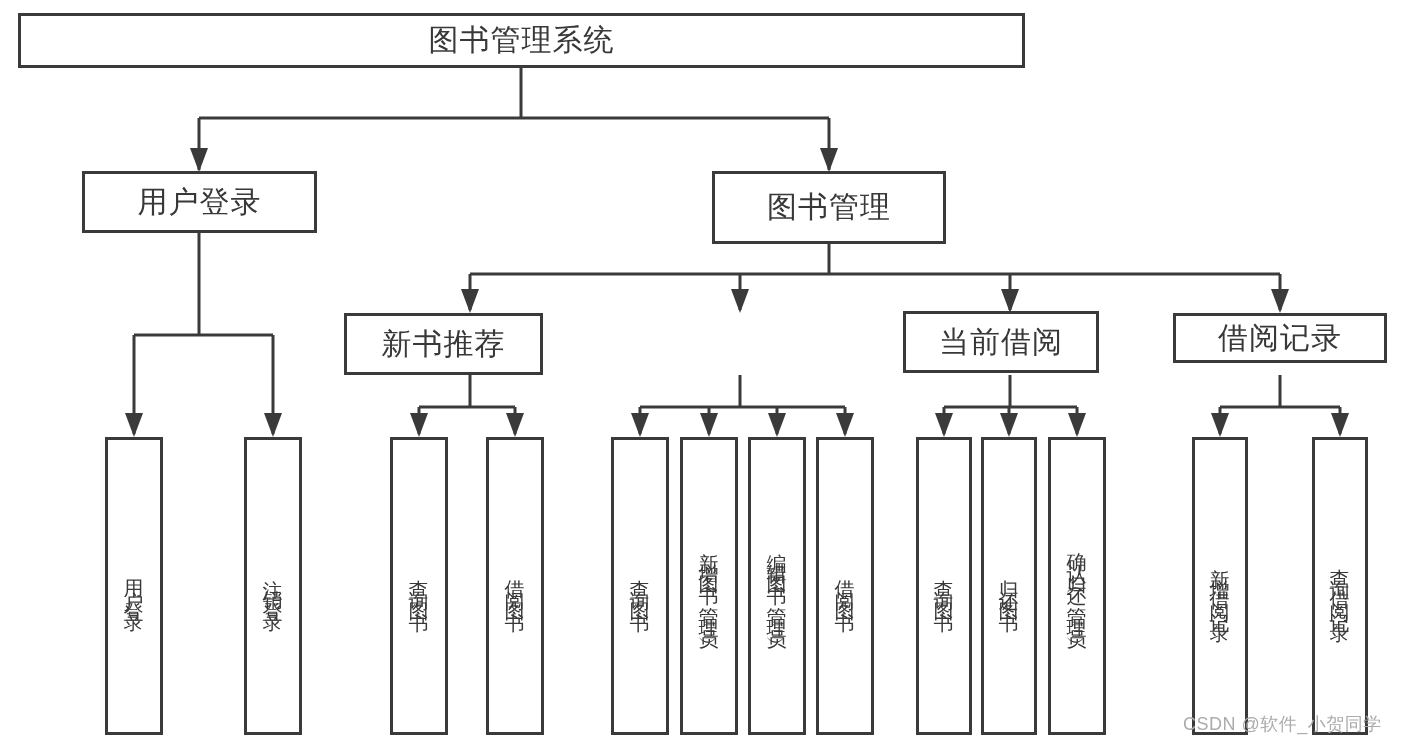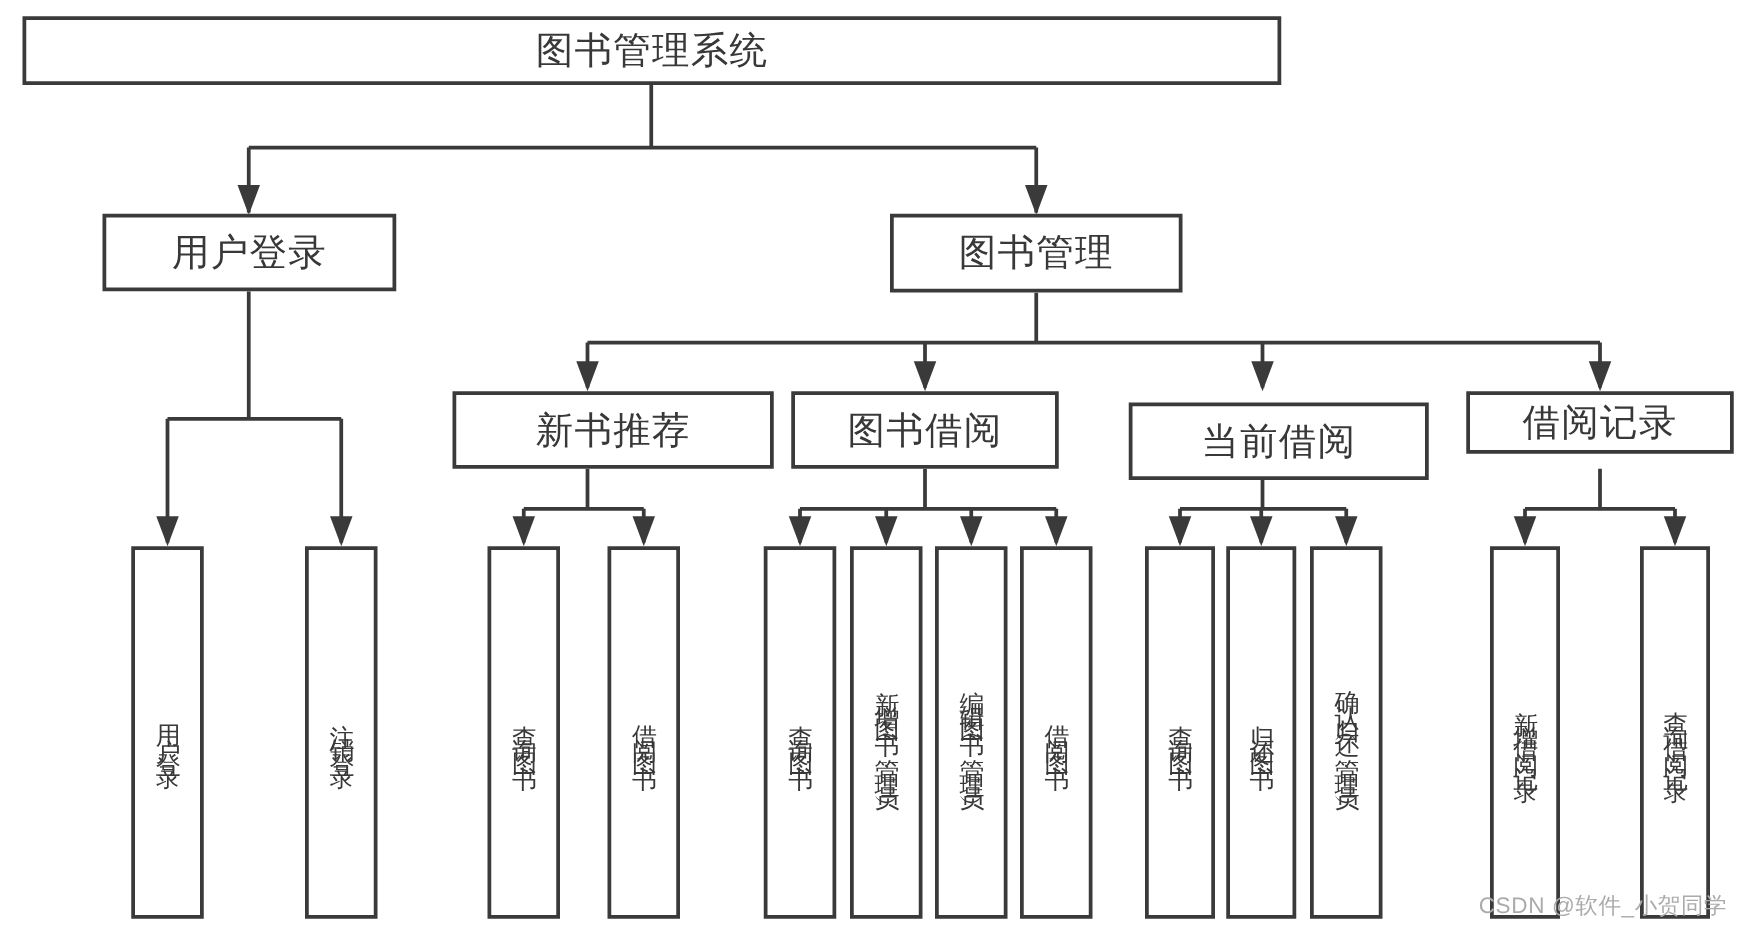--- a/index.html
+++ b/index.html
@@ -109,31 +109,28 @@
     </g>
   </svg>
 
   <div class="node" style="left:18px;top:13px;width:1007px;height:55px">
     <span class="h-label">图书管理系统</span>
   </div>
 
   <div class="node" style="left:82px;top:171px;width:235px;height:62px">
     <span class="h-label">用户登录</span>
   </div>
-  <div class="node" style="left:712px;top:171px;width:234px;height:63px">
+  <div class="node" style="left:712px;top:171px;width:234px;height:73px">
     <span class="h-label">图书管理</span>
   </div>
 
-  <div class="node" style="left:362px;top:313px;width:257px;height:62px">
+  <div class="node" style="left:344px;top:313px;width:199px;height:62px">
     <span class="h-label">新书推荐</span>
   </div>
-  <div class="node" style="left:633px;top:313px;width:214px;height:62px">
-    <span class="h-label">图书借阅</span>
-  </div>
-  <div class="node" style="left:903px;top:322px;width:240px;height:62px">
+  <div class="node" style="left:903px;top:311px;width:196px;height:62px">
     <span class="h-label">当前借阅</span>
   </div>
   <div class="node" style="left:1173px;top:313px;width:214px;height:50px">
     <span class="h-label">借阅记录</span>
   </div>
 
   <div class="node leaf" style="left:105px;width:58px">
     <span class="v-label">用户登录</span>
   </div>
   <div class="node leaf" style="left:244px;width:58px">

